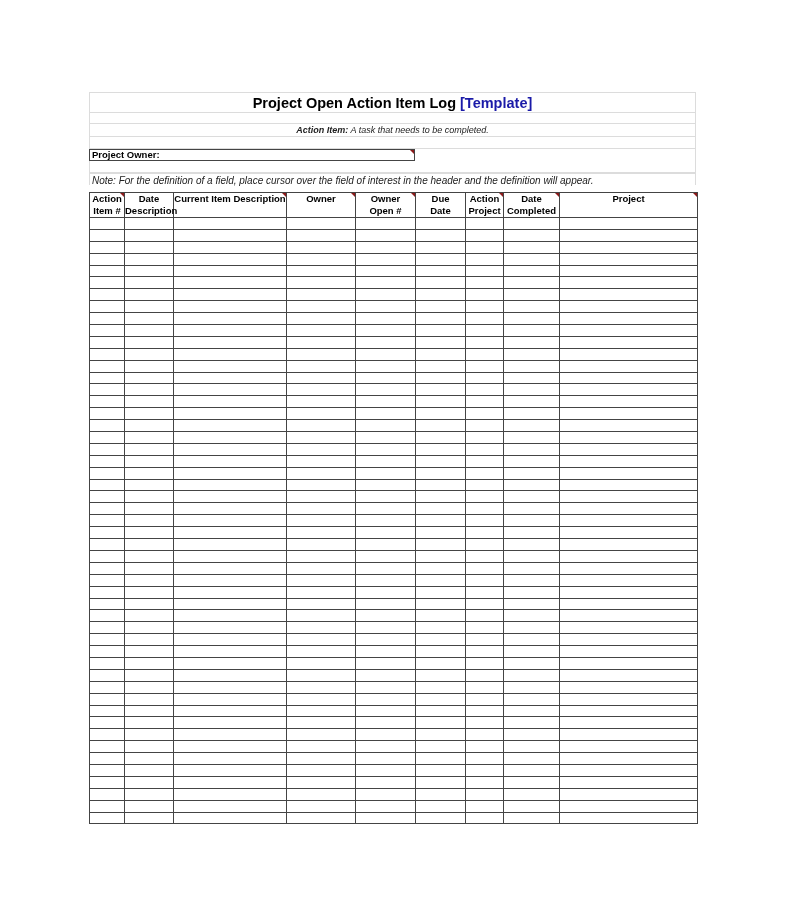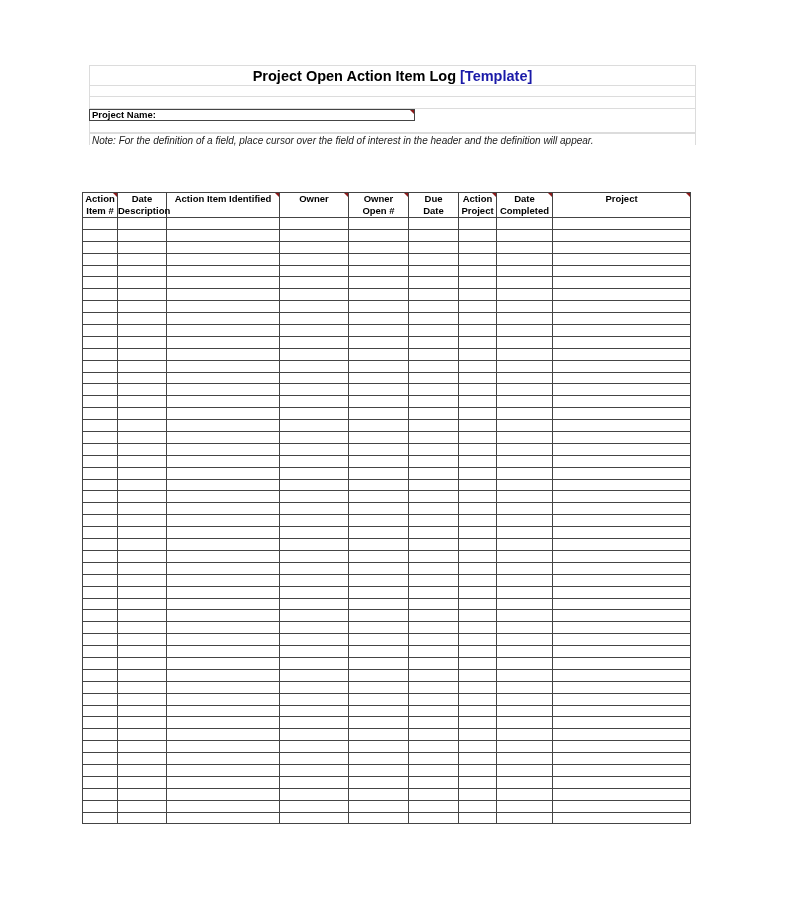--- a/index.html
+++ b/index.html
@@ -1,47 +1,50 @@
 <!DOCTYPE html>
 <html><head>
 <meta charset="utf-8">
 <style>
   html,body{margin:0;padding:0;background:#fff;}
   body{width:790px;height:921px;position:relative;overflow:hidden;font-family:"Liberation Sans",sans-serif;color:#000;}
-  .sheet{position:absolute;left:89px;top:65px;width:607px;}
+  .sheet{position:absolute;left:89px;top:92px;width:607px;}
   .grid-row{position:relative;border-bottom:1px solid #dcdcdc;box-sizing:border-box;}
   .title-row{height:21px;border-top:1px solid #dcdcdc;border-left:1px solid #dcdcdc;border-right:1px solid #dcdcdc;text-align:center;font-weight:bold;font-size:14.5px;line-height:21px;}
   .title-row .tpl{color:#1a1aa8;}
   .blank{height:11px;border-left:1px solid #dcdcdc;border-right:1px solid #dcdcdc;}
   .def-row{height:13px;border-left:1px solid #dcdcdc;border-right:1px solid #dcdcdc;text-align:center;font-size:9px;font-style:italic;line-height:13px;color:#222;}
   .def-row b{font-weight:bold;}
   .blank2{height:12px;border-left:1px solid #dcdcdc;border-right:1px solid #dcdcdc;}
   .info-row{height:11.7px;position:relative;border-right:1px solid #dcdcdc;}
   .info-box{position:absolute;left:0;top:0;width:326px;height:11.7px;border:1px solid #444;box-sizing:border-box;font-size:9.5px;font-weight:bold;line-height:10px;padding-left:2px;}
   .info-box .tri{position:absolute;right:0;top:0;width:0;height:0;border-top:4px solid #8b1a1a;border-left:4px solid transparent;}
   .note-row{height:12px;border-left:1px solid #dcdcdc;border-right:1px solid #dcdcdc;font-size:10px;font-style:italic;line-height:13px;color:#222;padding-left:2px;box-sizing:border-box;border-top:1px solid #dcdcdc;}
-  table.log{position:absolute;left:82px;top:192px;border-collapse:collapse;table-layout:fixed;width:608px;}
+  table.log{position:absolute;left:89px;top:192px;border-collapse:collapse;table-layout:fixed;width:608px;}
   table.log th,table.log td{border:1px solid #444;padding:0;box-sizing:border-box;}
   table.log th{height:25px;font-size:9.5px;font-weight:bold;line-height:11.5px;vertical-align:top;text-align:center;position:relative;}
   table.log th .tri{position:absolute;right:0;top:0;width:0;height:0;border-top:4px solid #8b1a1a;border-left:4px solid transparent;}
   table.log td{height:11.9px;}
   table.log{border:1px solid #333;}
 </style>
 </head>
 <body>
 
 <div class="sheet">
   <div class="grid-row title-row">
     <span>Project Open Action Item Log</span>
     <span class="tpl">[Template]</span>
   </div>
   <div class="grid-row blank"></div>
+  <div class="grid-row def-row">
+    <b>Action Item:</b><span> A task that needs to be completed.</span>
+  </div>
   <div class="grid-row blank2"></div>
   <div class="info-row">
-    <div class="info-box"><span>Project Name:</span><span class="tri"></span></div>
+    <div class="info-box"><span>Project Owner:</span><span class="tri"></span></div>
   </div>
   <div class="grid-row blank2"></div>
   <div class="note-row">Note: For the definition of a field, place cursor over the field of interest in the header and the definition will appear.</div>
 </div>
 
 <table class="log">
   <colgroup id="cols">
       <col style="width: 35px;">
       <col style="width: 49px;">
       <col style="width: 113px;">
@@ -49,21 +52,21 @@
       <col style="width: 60px;">
       <col style="width: 50px;">
       <col style="width: 38px;">
       <col style="width: 56px;">
       <col style="width: 138px;">
     </colgroup>
   <thead>
     <tr>
       <th><span>Action</span><br><span>Item #</span><span class="tri"></span></th>
       <th><span>Date</span><br><span>Description</span></th>
-      <th><span>Action Item Identified</span><span class="tri"></span></th>
+      <th><span>Current Item Description</span><span class="tri"></span></th>
       <th><span>Owner</span><span class="tri"></span></th>
       <th><span>Owner</span><br><span>Open #</span><span class="tri"></span></th>
       <th><span>Due</span><br><span>Date</span></th>
       <th><span>Action</span><br><span>Project</span><span class="tri"></span></th>
       <th><span>Date</span><br><span>Completed</span><span class="tri"></span></th>
       <th><span>Project</span><span class="tri"></span></th>
     </tr>
   </thead>
   <tbody id="tbody">
       <tr>

